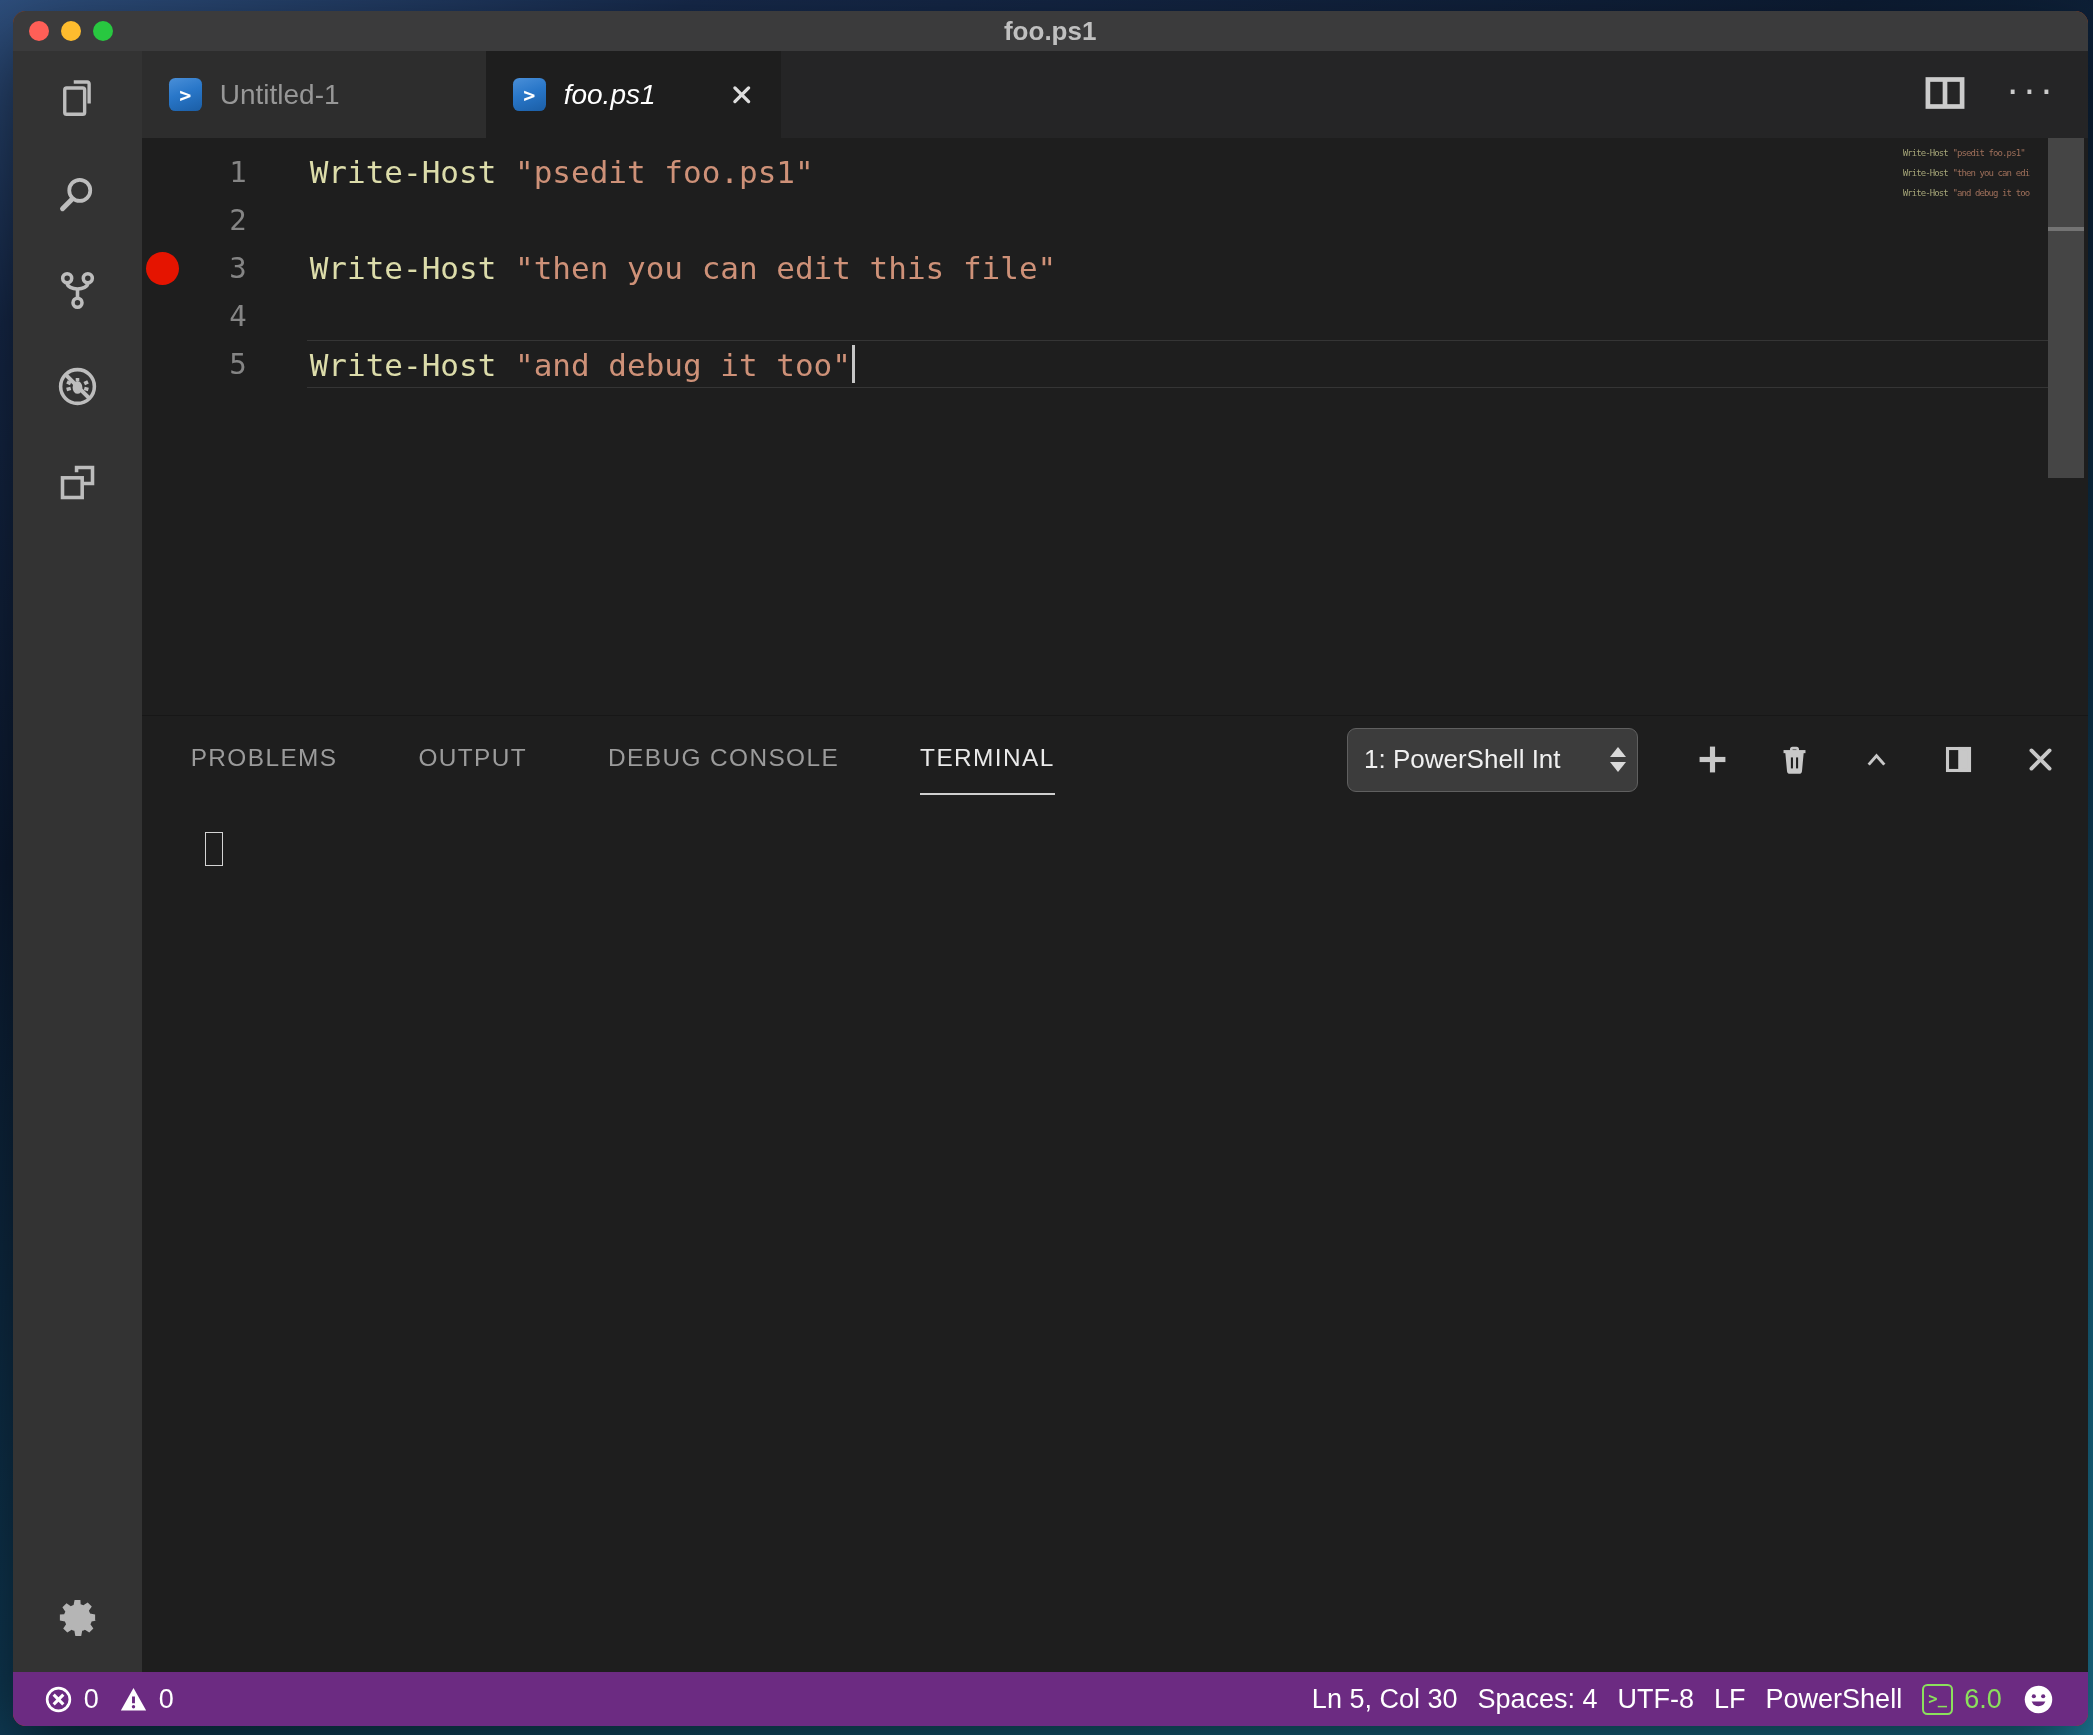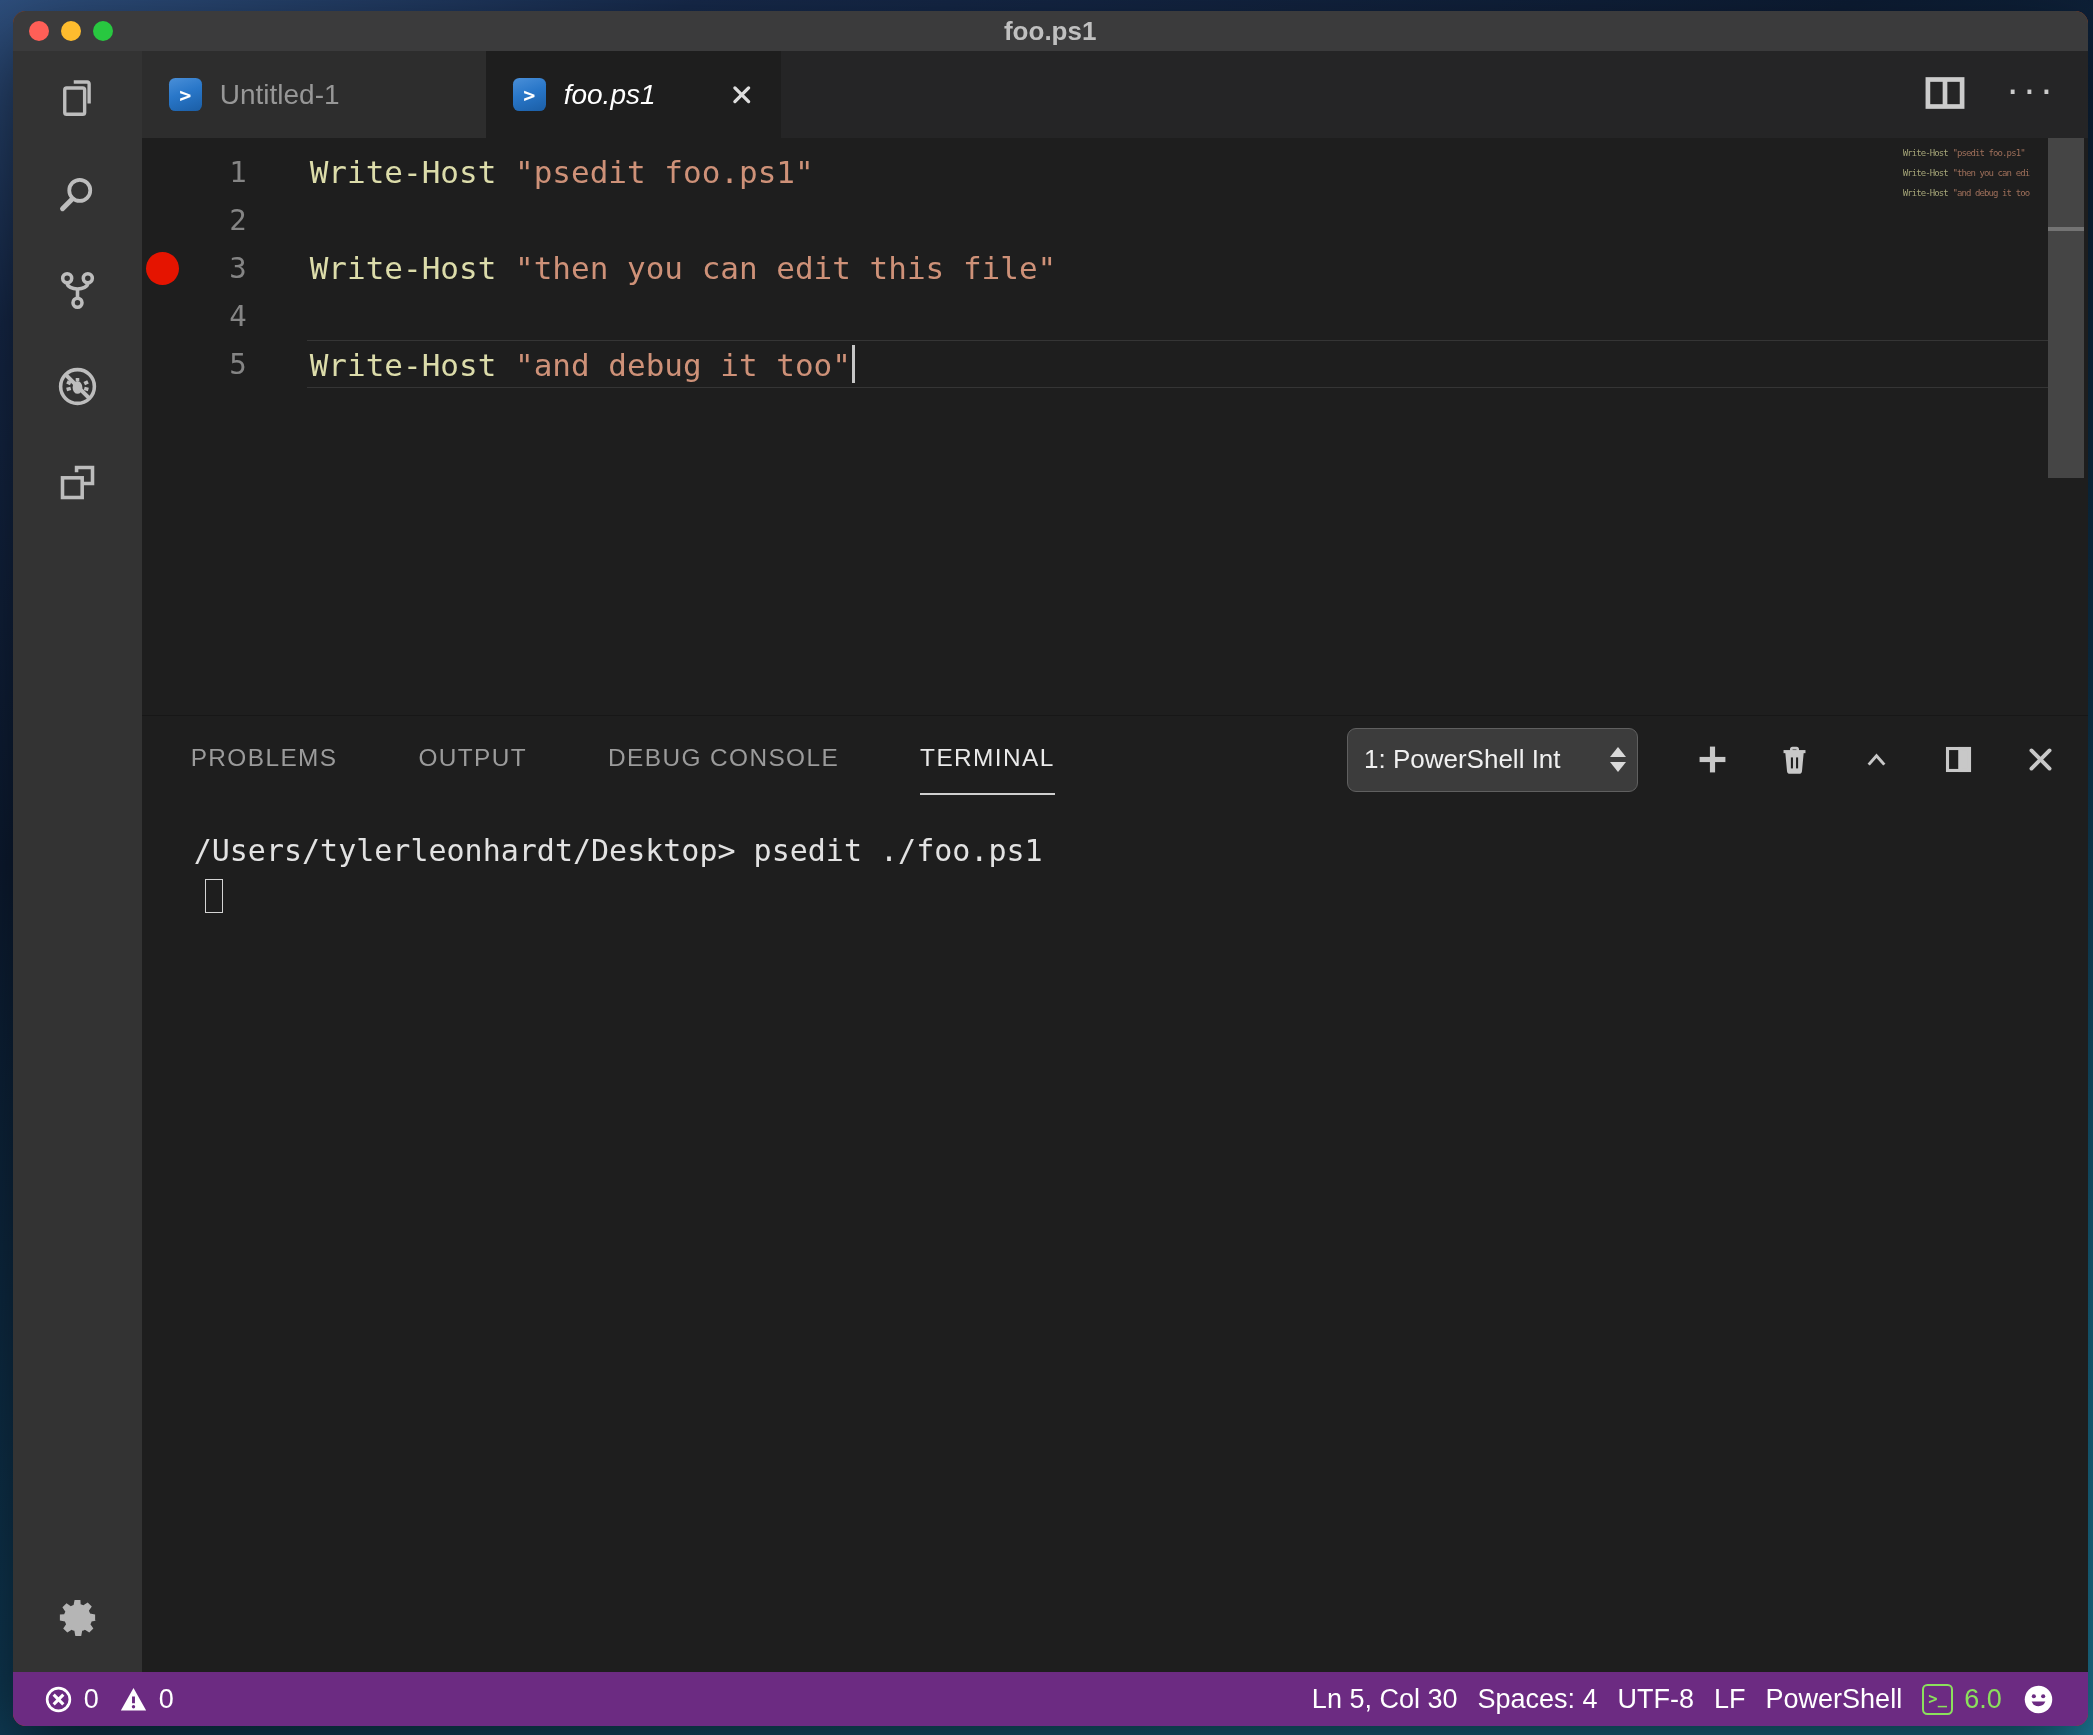--- a/index.html
+++ b/index.html
@@ -239,21 +239,21 @@
               </svg>
             </span>
             <span class="pa-icon">
               <svg viewBox="0 0 24 24" stroke="currentColor" stroke-width="3.2" stroke-linecap="round" width="29" height="29">
                 <line x1="4.5" y1="4.5" x2="19.5" y2="19.5"></line>
                   <line x1="19.5" y1="4.5" x2="4.5" y2="19.5"></line>
               </svg>
             </span>
           </div>
         </div>
-        <div class="terminal-body"><div><span>/Users/tylerleonhardt/Desktop&gt; psedit ./foo.ps1</span></div><div><span class="term-cursor"></span></div></div>
+        <div class="terminal-body"><div><span class="term-cursor"></span></div></div>
       </div>
     </div>
   </div>
 
   <div class="statusbar">
     <div class="sb-left">
       <div class="sb-item">
         <span class="sb-ico">
           <svg viewBox="0 0 24 24" fill="none" stroke="#ffffff" stroke-width="2.2" width="29" height="29">
             <circle cx="12" cy="12" r="9.4"></circle>

